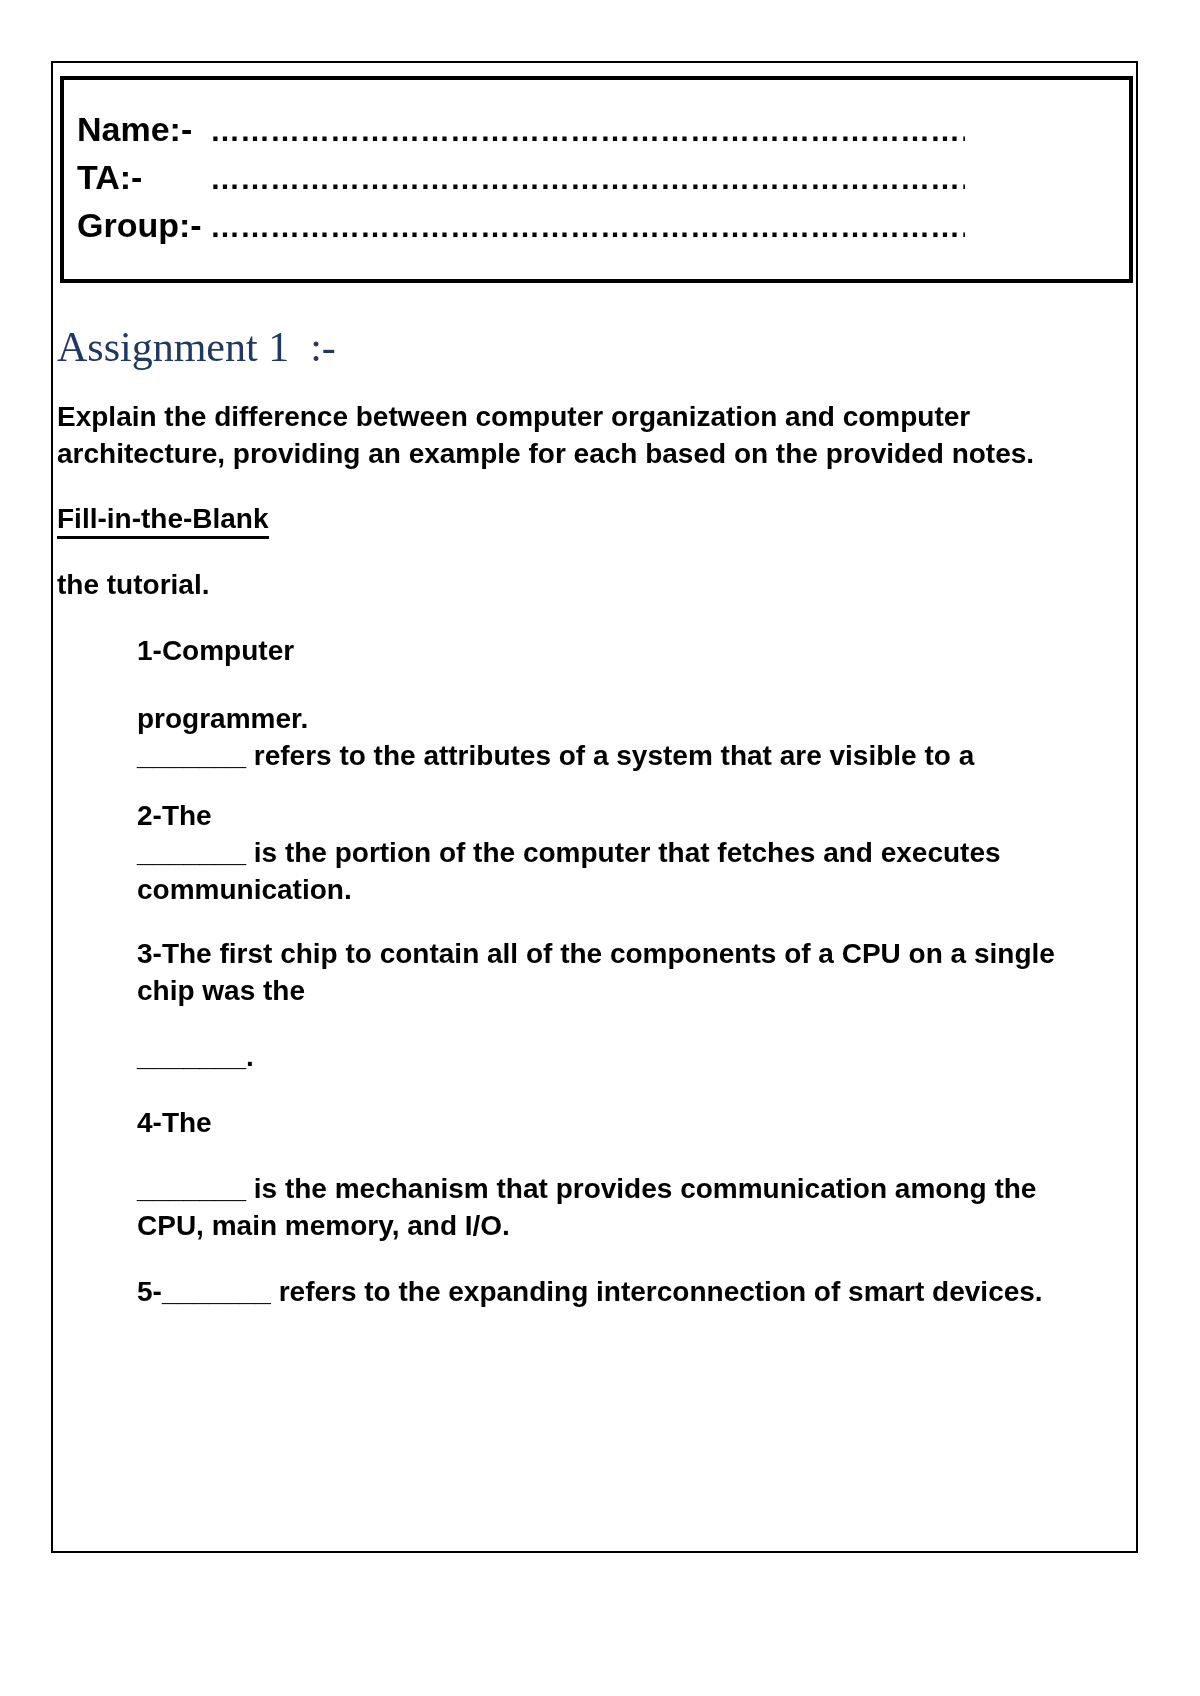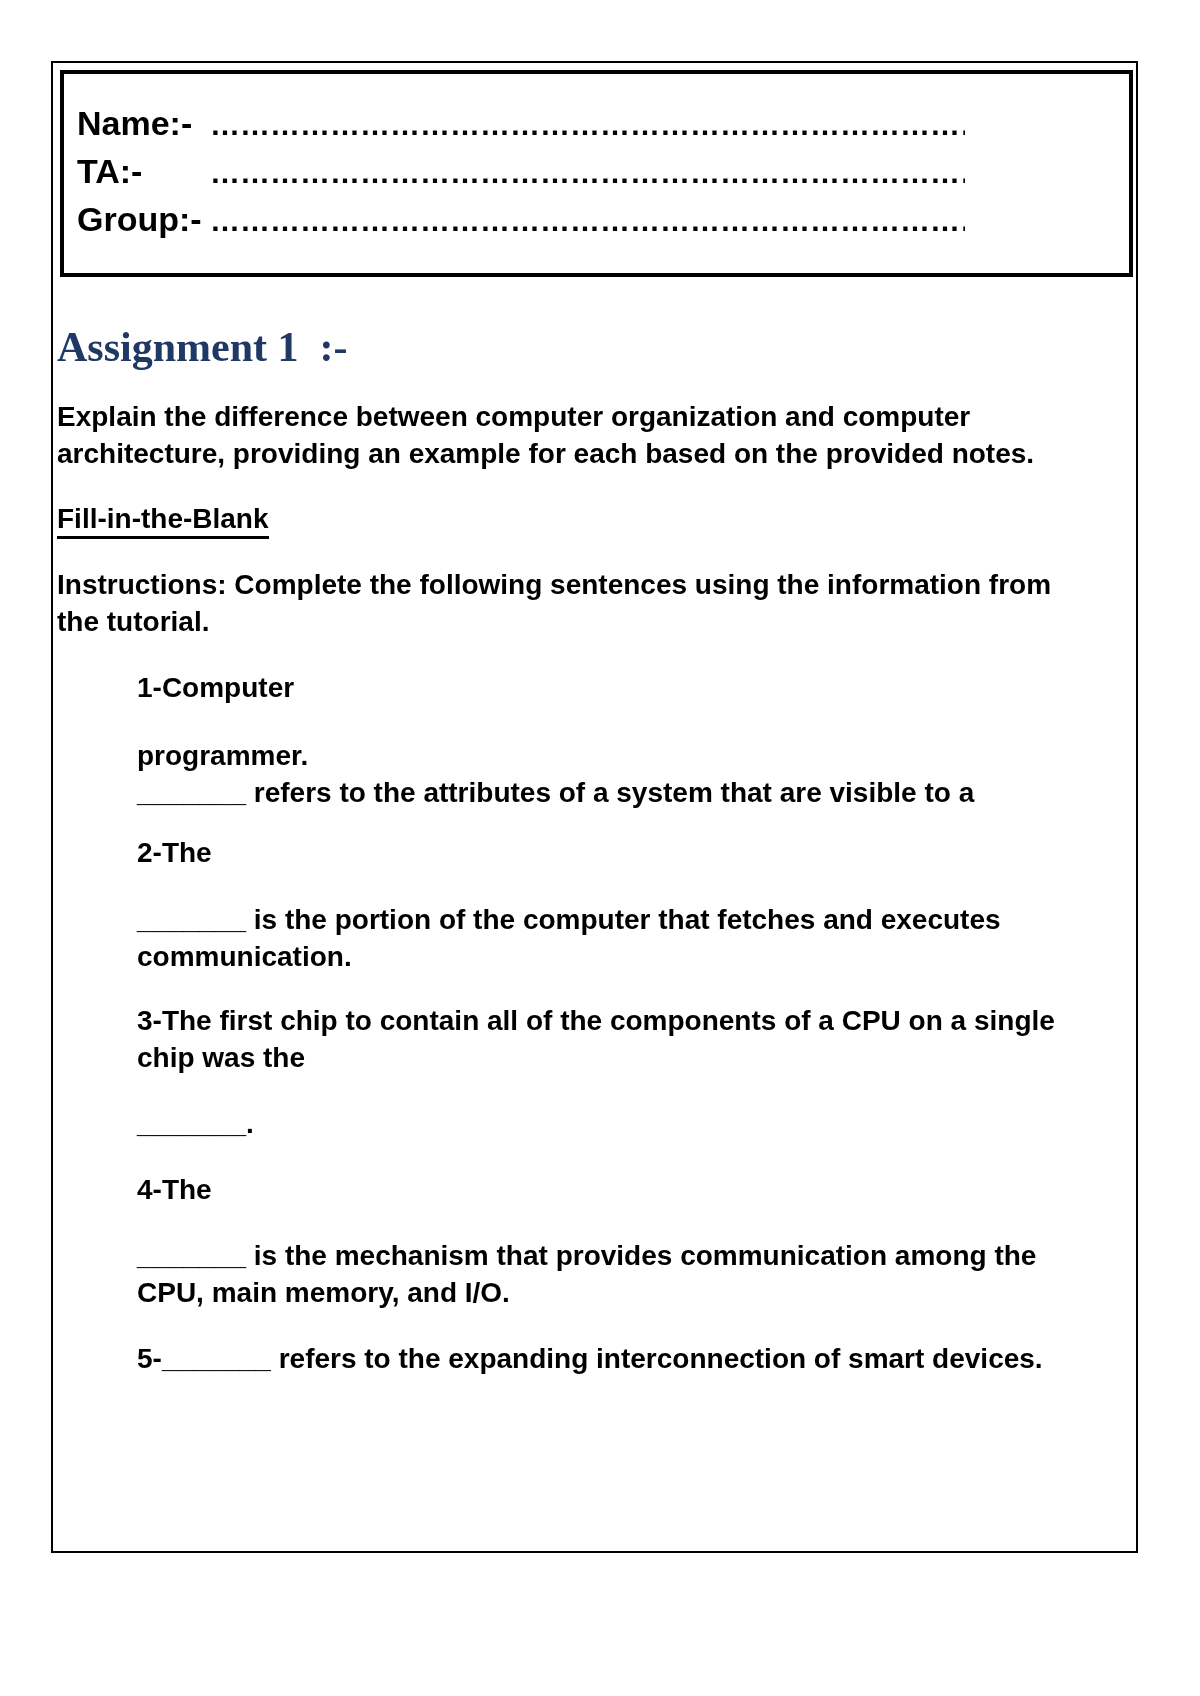--- a/index.html
+++ b/index.html
@@ -11,21 +11,21 @@
     position:relative;
   }
   .frame{
     position:absolute;left:51px;top:61px;
     width:1087px;height:1492px;
     border:2px solid #000;
     box-sizing:border-box;
     background:#fff;
   }
   .info-box{
-    position:absolute;left:7px;top:7px;
+    position:absolute;left:7px;top:13px;
     width:1073px;height:207px;
     border:4px solid #000;
     box-sizing:border-box;
     padding:25px 0 1px 13px;
     overflow:hidden;
   }
   .nb-row{
     display:flex;
     align-items:baseline;
     height:48px;
@@ -40,21 +40,21 @@
     overflow:hidden;
     white-space:nowrap;
     font-size:30px;
   }
   .content{
     position:absolute;left:4px;top:214px;
     width:1075px;
   }
   .heading{
     font-family:"Liberation Serif",serif;
-    font-weight:bold;
+    font-weight:normal;
     font-size:42px;
     line-height:50px;
     color:#1F3864;
     white-space:pre-wrap;
     margin:45px 0 0 0;
   }
   .blk{margin:0;font-weight:bold;}
   .ln{
     font-size:28px;
     line-height:37px;
@@ -94,36 +94,35 @@
     <div class="blk" style="margin-top:26px">
       <div class="ln">Explain the difference between computer organization and computer</div>
       <div class="ln">architecture, providing an example for each based on the provided notes.</div>
     </div>
 
     <div class="blk" style="margin-top:28px">
       <div class="ln"><span class="underlined">Fill-in-the-Blank</span></div>
     </div>
 
     <div class="blk" style="margin-top:27px">
-      <div class="ln">Instructions: Complete the following sentences using the information from</div>
       <div class="ln">the tutorial.</div>
     </div>
 
     <div class="blk ind" style="margin-top:29px">
       <div class="ln">1-Computer</div>
     </div>
     <div class="blk ind" style="margin-top:31px">
       <div class="ln">programmer.</div>
       <div class="ln">_______ refers to the attributes of a system that are visible to a</div>
     </div>
 
     <div class="blk ind" style="margin-top:23px">
       <div class="ln">2-The</div>
     </div>
-    <div class="blk ind" style="margin-top:30px">
+    <div class="blk ind" style="">
       <div class="ln">_______ is the portion of the computer that fetches and executes</div>
       <div class="ln">communication.</div>
     </div>
 
     <div class="blk ind" style="margin-top:27px">
       <div class="ln">3-The first chip to contain all of the components of a CPU on a single</div>
       <div class="ln">chip was the</div>
     </div>
     <div class="blk ind" style="margin-top:29px">
       <div class="ln">_______.</div>

